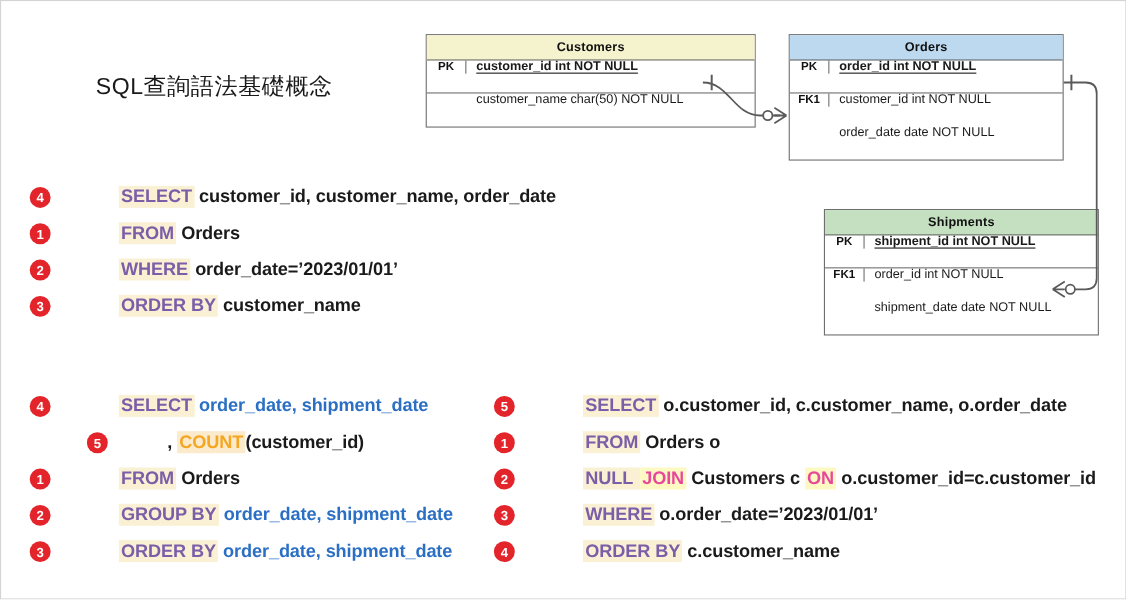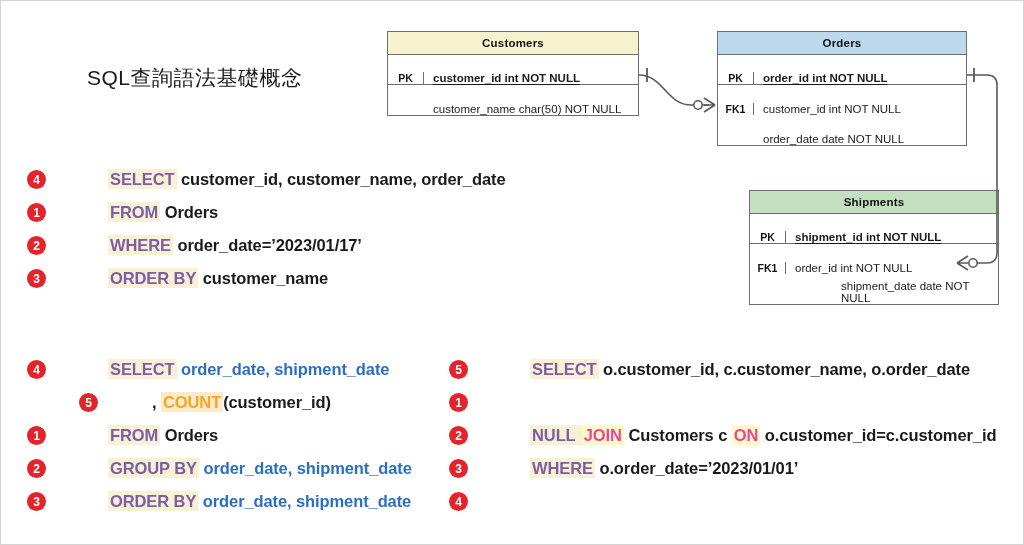--- a/index.html
+++ b/index.html
@@ -45,21 +45,21 @@
     font-size: 11.5px;
     font-weight: bold;
     color: #111111;
     padding: 5px 0 5px 0;
     border-bottom: 1px solid #6f6f6f;
     box-sizing: border-box;
     letter-spacing: 0.2px;
   }
   .er-row {
     display: flex;
-    align-items: flex-end;
+    align-items: flex-start;
     box-sizing: border-box;
   }
   .er-row.sep {
     border-bottom: 1px solid #6f6f6f;
   }
   .er-key {
     width: 36px;
     flex: 0 0 36px;
     border-right: 1px solid #6f6f6f;
     font-size: 10.5px;
@@ -160,21 +160,21 @@
     margin-left: 6px;
   }
 </style>
 </head>
 <body>
 
 <div id="canvas">
 
   <div id="page-title">SQL查詢語法基礎概念</div>
 
-  <div class="er-table" id="tbl-customers" style="left:386px; top:30px; width:252px;">
+  <div class="er-table" id="tbl-customers" style="left:386px; top:30px; width:300px;">
       <div class="er-head" style="background: rgb(245, 242, 206);">Customers</div>
       <div class="er-row sep" style="height: 30px;">
         <div class="er-key">PK</div>
         <div class="er-field pkfield">customer_id int NOT NULL</div>
       </div>
       <div class="er-row" style="height: 30px;">
         <div class="er-key"></div>
         <div class="er-field">customer_name char(50) NOT NULL</div>
       </div>
     </div>
@@ -198,21 +198,21 @@
   <div class="er-table" id="tbl-shipments" style="left:748px; top:189px; width:250px;">
       <div class="er-head" style="background: rgb(196, 224, 192);">Shipments</div>
       <div class="er-row sep" style="height: 30px;">
         <div class="er-key">PK</div>
         <div class="er-field pkfield">shipment_id int NOT NULL</div>
       </div>
       <div class="er-row" style="height: 30px;">
         <div class="er-key fk">FK1</div>
         <div class="er-field">order_id int NOT NULL</div>
       </div>
-      <div class="er-row" style="height: 30px; gap: 46px;">
+      <div class="er-row" style="height: 30px;">
         <div class="er-key"></div>
         <div class="er-field">shipment_date date NOT NULL</div>
       </div>
     </div>
 
   <svg id="connectors" viewBox="0 0 1024 545" xmlns="http://www.w3.org/2000/svg">
     <g fill="none" stroke="#5a5a5a" stroke-width="1.6">
 
       <path d="M638,74 C662,74 666,104 690,104 L708,104"></path>
 
@@ -234,21 +234,21 @@
       <div class="sql-line">
         <div class="badge">4</div>
         <div class="code"><span class="kw">SELECT</span><span class="plain"> customer_id, customer_name, order_date</span></div>
       </div>
       <div class="sql-line">
         <div class="badge">1</div>
         <div class="code"><span class="kw">FROM</span><span class="plain"> Orders</span></div>
       </div>
       <div class="sql-line">
         <div class="badge">2</div>
-        <div class="code"><span class="kw">WHERE</span><span class="plain"> order_date=’2023/01/17’</span></div>
+        <div class="code"><span class="kw">WHERE</span><span class="plain"> order_date=’2023/01/01’</span></div>
       </div>
       <div class="sql-line">
         <div class="badge">3</div>
         <div class="code"><span class="kw">ORDER BY</span><span class="plain"> customer_name</span></div>
       </div>
     </div>
 
   <div class="sql-block" id="blk-group-by-query" style="left:26px; top:352px;">
       <div class="sql-line">
         <div class="badge">4</div>
@@ -272,27 +272,29 @@
       </div>
     </div>
 
   <div class="sql-block" id="blk-join-query" style="left:448px; top:352px;">
       <div class="sql-line">
         <div class="badge">5</div>
         <div class="code"><span class="kw">SELECT</span><span class="plain"> o.customer_id, c.customer_name, o.order_date</span></div>
       </div>
       <div class="sql-line">
         <div class="badge">1</div>
+        <div class="code"><span class="kw">FROM</span><span class="plain"> Orders o</span></div>
       </div>
       <div class="sql-line">
         <div class="badge">2</div>
         <div class="code"><span class="kw">NULL </span><span class="kw-pink">JOIN</span><span class="plain"> Customers c </span><span class="kw-pink">ON</span><span class="plain"> o.customer_id=c.customer_id</span></div>
       </div>
       <div class="sql-line">
         <div class="badge">3</div>
         <div class="code"><span class="kw">WHERE</span><span class="plain"> o.order_date=’2023/01/01’</span></div>
       </div>
       <div class="sql-line">
         <div class="badge">4</div>
+        <div class="code"><span class="kw">ORDER BY</span><span class="plain"> c.customer_name</span></div>
       </div>
     </div>
 
 </div>
 
 </body></html>

